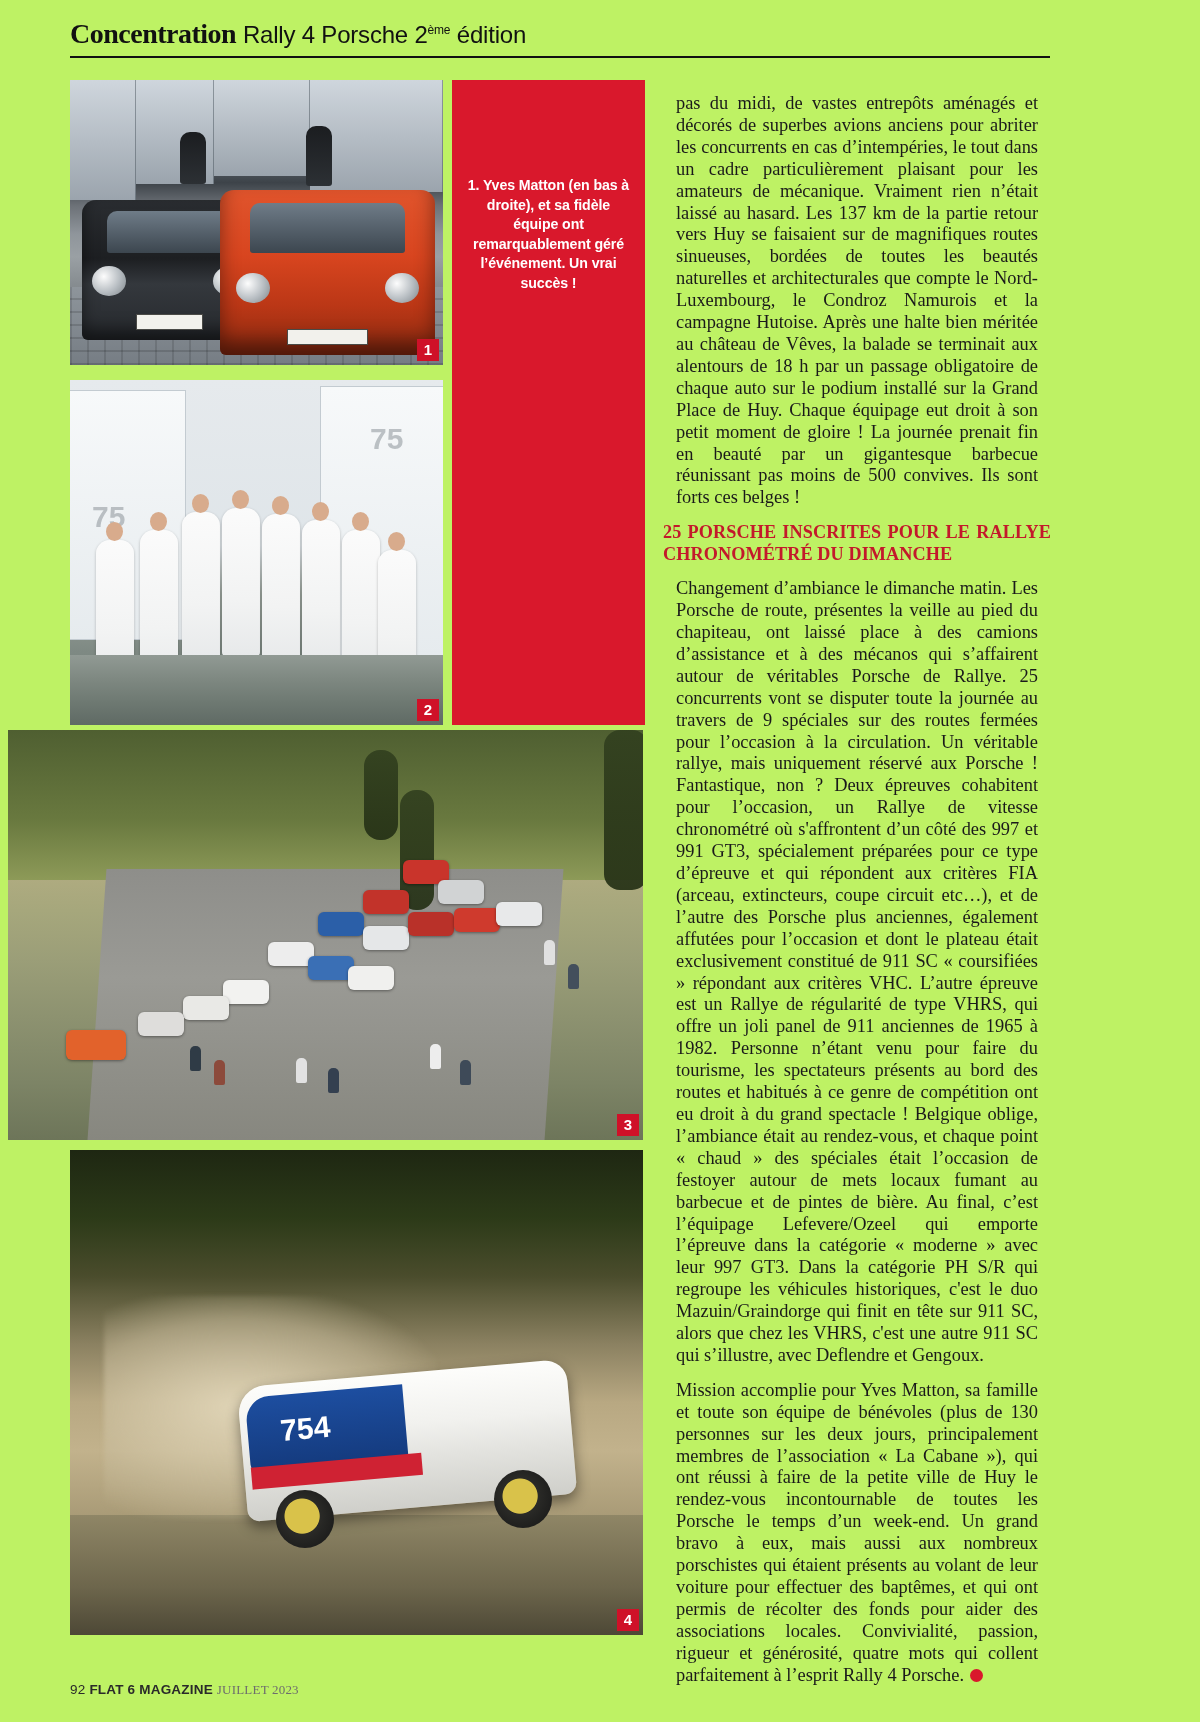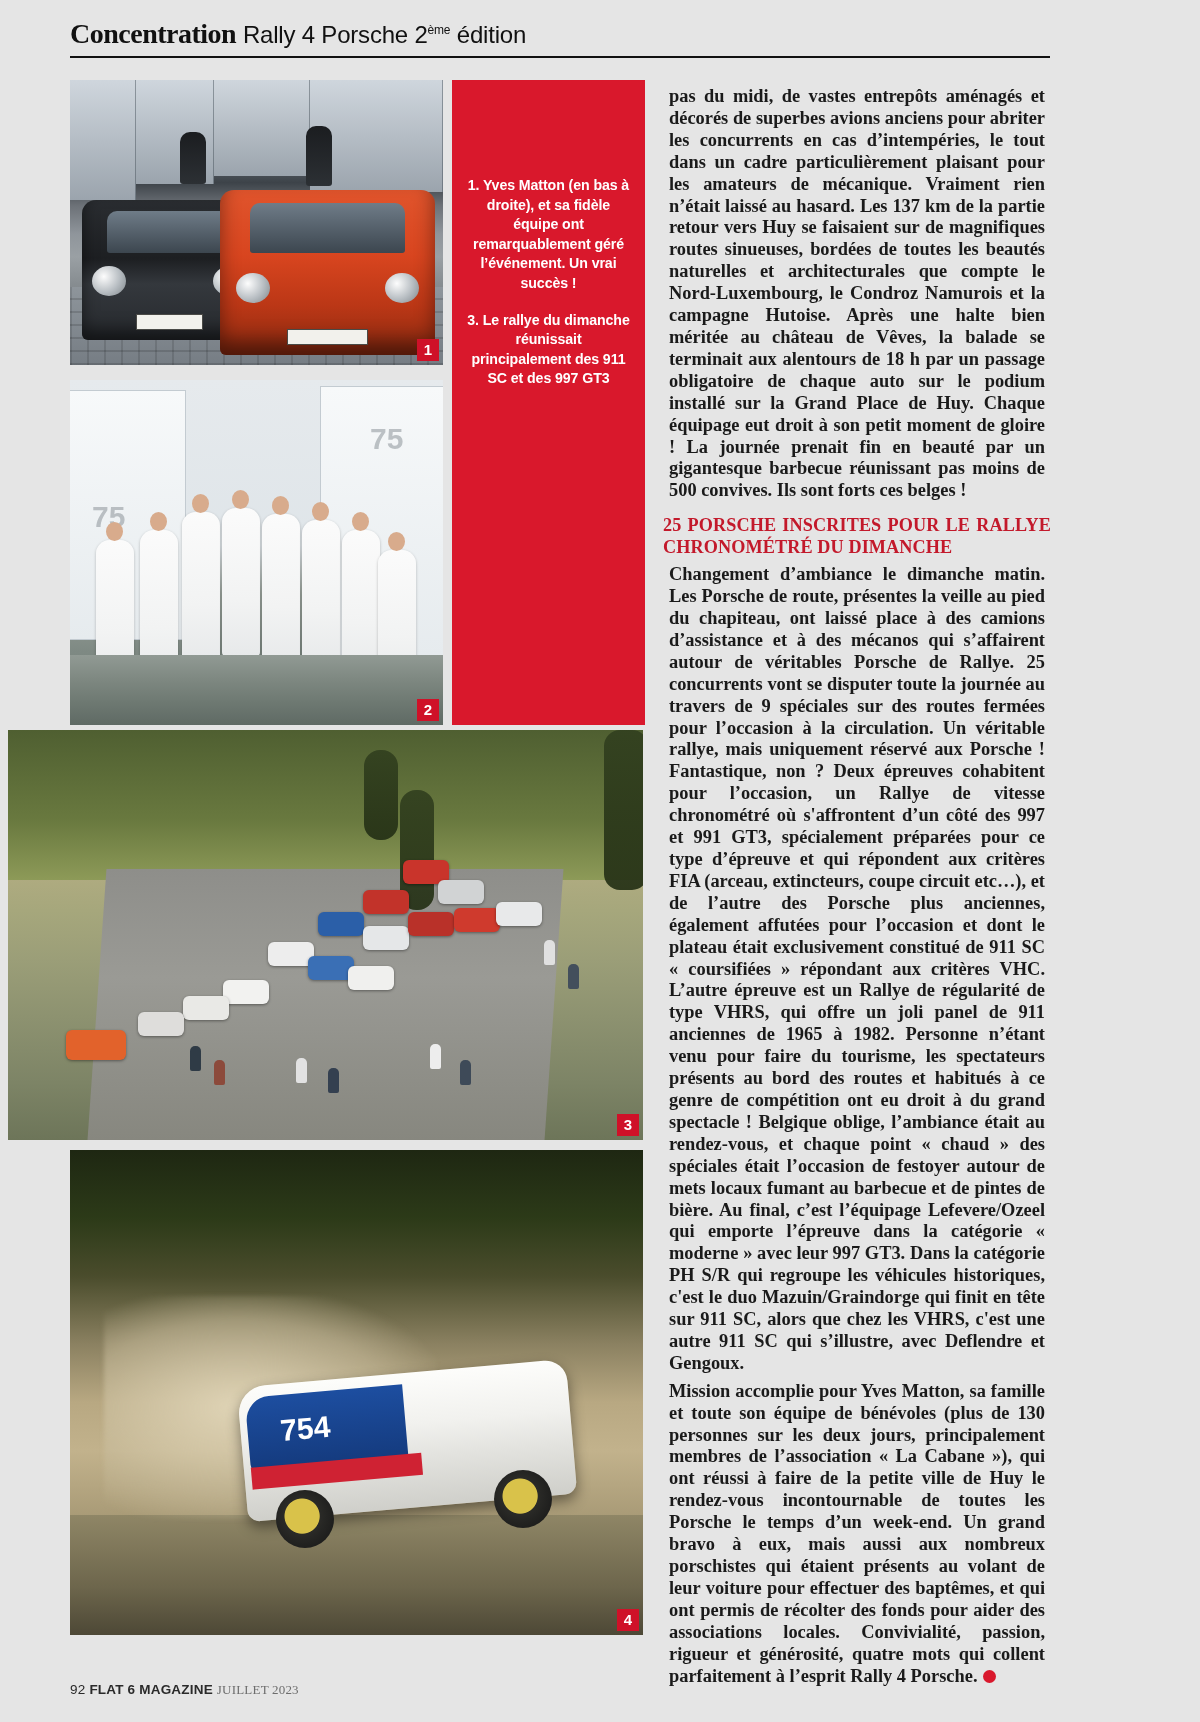--- a/index.html
+++ b/index.html
@@ -10,21 +10,21 @@
   body {
     width: 1200px; height: 1722px;
     font-family: "Liberation Serif", serif;
     position: relative;
     overflow: hidden;
   }
 
   .page {
     position: absolute;
     inset: 0;
-    background: #e5e5e5;
+    background: #bef264;
   }
 
   
   .header {
     position: absolute;
     left: 70px; top: 18px;
     width: 980px;
   }
   .header-title {
     font-family: "Liberation Sans", sans-serif;
@@ -253,21 +253,21 @@
     left: 663px; top: 80px;
     width: 388px;
     font-family: "Liberation Serif", serif;
     font-size: 18.4px;
     line-height: 21.9px;
     color: #1a1a1a;
     text-align: justify;
     text-justify: inter-word;
     hyphens: auto;
   }
-  .text-col p { margin: 6px; font-weight: bold; }
+  .text-col p { margin: 13px; }
   .subhead {
     display: block;
     color: #c3192b;
     font-weight: bold;
     font-size: 18.2px;
     line-height: 21.5px;
     margin-top: 13px;
     text-align: justify;
     letter-spacing: 0.1px;
   }
@@ -404,21 +404,20 @@
       <div class="ph4-stripeR"></div>
       <div class="ph4-num">754</div>
     </div>
     <div class="ph4-wheel" style="left:36%;top:70%;"></div>
     <div class="ph4-wheel" style="left:74%;top:66%;"></div>
     <div class="badge">4</div>
   </div>
 
   <div class="caption-box">
     <p>1. Yves Matton (en bas à droite), et sa fidèle équipe ont remarquablement géré l’événement. Un vrai succès !</p>
-    <p>3. Le rallye du dimanche réunissait principalement des 911 SC et des 997 GT3</p>
   </div>
 
   <div class="text-col">
     <p>pas du midi, de vastes entrepôts aménagés et décorés de superbes avions anciens pour abriter les concurrents en cas d’intempéries, le tout dans un cadre particulièrement plaisant pour les amateurs de mécanique. Vraiment rien n’était laissé au hasard. Les 137 km de la partie retour vers Huy se faisaient sur de magnifiques routes sinueuses, bordées de toutes les beautés naturelles et architecturales que compte le Nord-Luxembourg, le Condroz Namurois et la campagne Hutoise. Après une halte bien méritée au château de Vêves, la balade se terminait aux alentours de 18 h par un passage obligatoire de chaque auto sur le podium installé sur la Grand Place de Huy. Chaque équipage eut droit à son petit moment de gloire ! La journée prenait fin en beauté par un gigantesque barbecue réunissant pas moins de 500 convives. Ils sont forts ces belges !</p>
     <span class="subhead">25 PORSCHE INSCRITES POUR LE RALLYE CHRONOMÉTRÉ DU DIMANCHE</span>
     <p>Changement d’ambiance le dimanche matin. Les Porsche de route, présentes la veille au pied du chapiteau, ont laissé place à des camions d’assistance et à des mécanos qui s’affairent autour de véritables Porsche de Rallye. 25 concurrents vont se disputer toute la journée au travers de 9 spéciales sur des routes fermées pour l’occasion à la circulation. Un véritable rallye, mais uniquement réservé aux Porsche ! Fantastique, non ? Deux épreuves cohabitent pour l’occasion, un Rallye de vitesse chronométré où s'affrontent d’un côté des 997 et 991 GT3, spécialement préparées pour ce type d’épreuve et qui répondent aux critères FIA (arceau, extincteurs, coupe circuit etc…), et de l’autre des Porsche plus anciennes, également affutées pour l’occasion et dont le plateau était exclusivement constitué de 911 SC « coursifiées » répondant aux critères VHC. L’autre épreuve est un Rallye de régularité de type VHRS, qui offre un joli panel de 911 anciennes de 1965 à 1982. Personne n’étant venu pour faire du tourisme, les spectateurs présents au bord des routes et habitués à ce genre de compétition ont eu droit à du grand spectacle ! Belgique oblige, l’ambiance était au rendez-vous, et chaque point « chaud » des spéciales était l’occasion de festoyer autour de mets locaux fumant au barbecue et de pintes de bière. Au final, c’est l’équipage Lefevere/Ozeel qui emporte l’épreuve dans la catégorie « moderne » avec leur 997 GT3. Dans la catégorie PH S/R qui regroupe les véhicules historiques, c'est le duo Mazuin/Graindorge qui finit en tête sur 911 SC, alors que chez les VHRS, c'est une autre 911 SC qui s’illustre, avec Deflendre et Gengoux.</p>
     <p><span>Mission accomplie pour Yves Matton, sa famille et toute son équipe de bénévoles (plus de 130 personnes sur les deux jours, principalement membres de l’association « La Cabane »), qui ont réussi à faire de la petite ville de Huy le rendez-vous incontournable de toutes les Porsche le temps d’un week-end. Un grand bravo à eux, mais aussi aux nombreux porschistes qui étaient présents au volant de leur voiture pour effectuer des baptêmes, et qui ont permis de récolter des fonds pour aider des associations locales. Convivialité, passion, rigueur et générosité, quatre mots qui collent parfaitement à l’esprit Rally 4 Porsche.</span><span class="enddot"></span></p>
   </div>
 
   <div class="footer">

